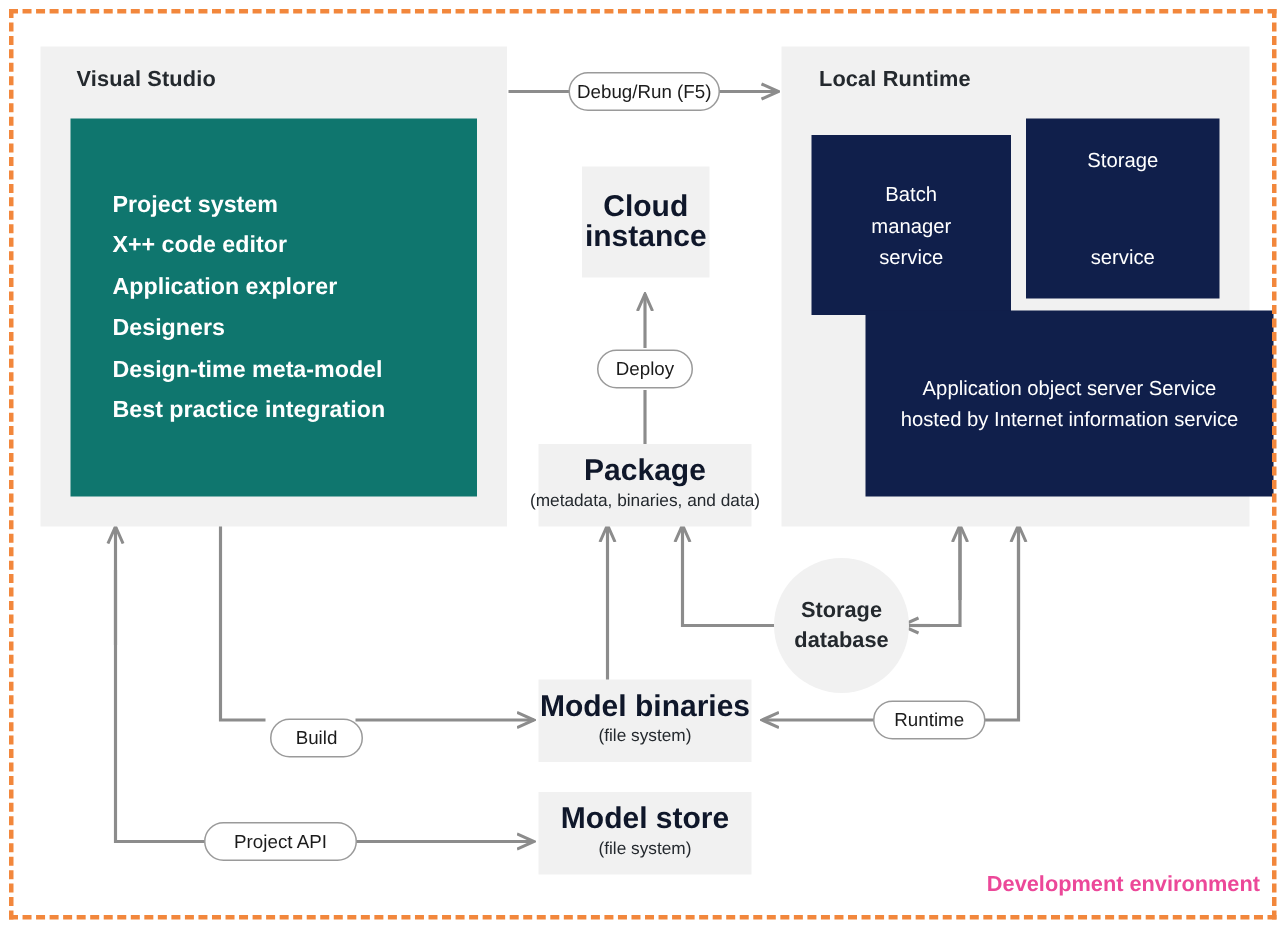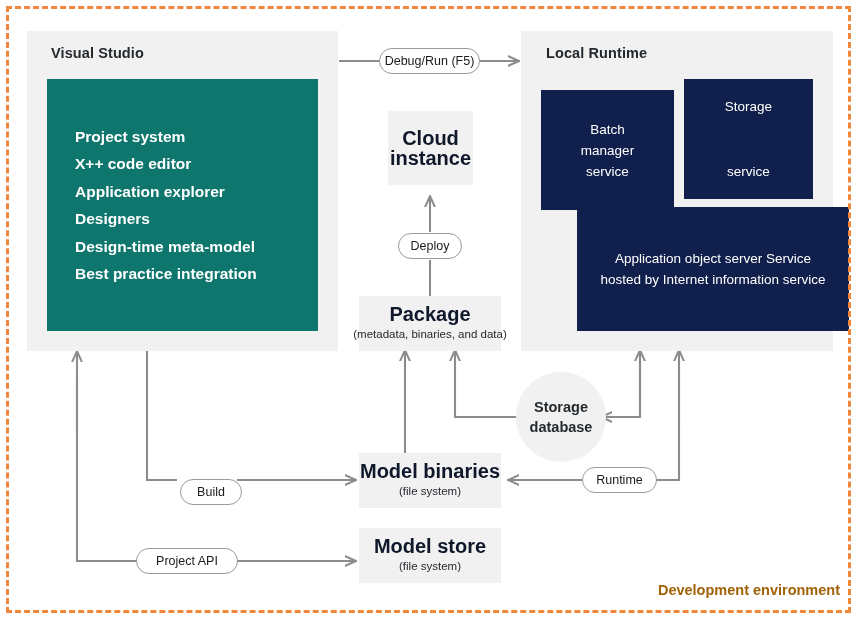--- a/index.html
+++ b/index.html
@@ -140,21 +140,21 @@
     color: #1B1B1B;
     white-space: nowrap;
   }
   
   #env-caption {
     position: absolute;
     right: 18px;
     bottom: 22px;
     font-size: 14.5px;
     font-weight: bold;
-    color: #a16207;
+    color: #ec4899;
     white-space: nowrap;
   }
 </style>
 </head>
 <body>
 
 <div id="canvas">
 
   <svg id="connectors" viewBox="0 0 858 620" width="858" height="620">
     <defs>

